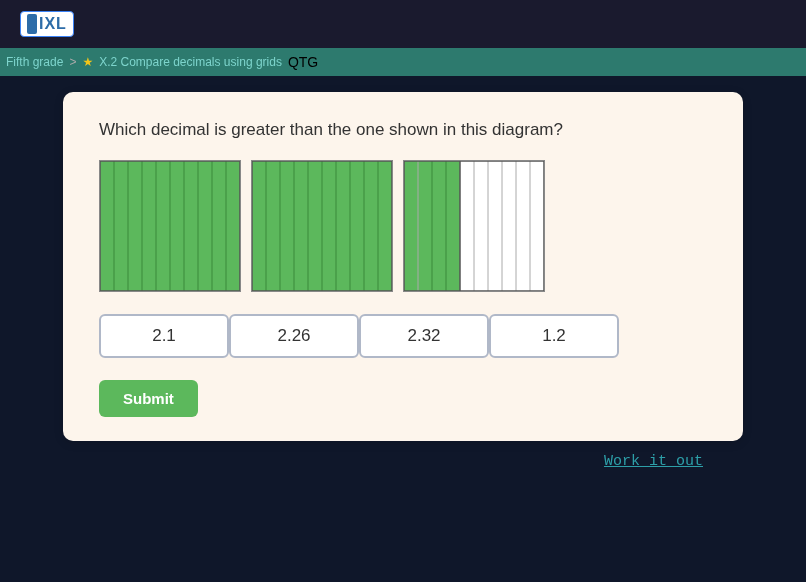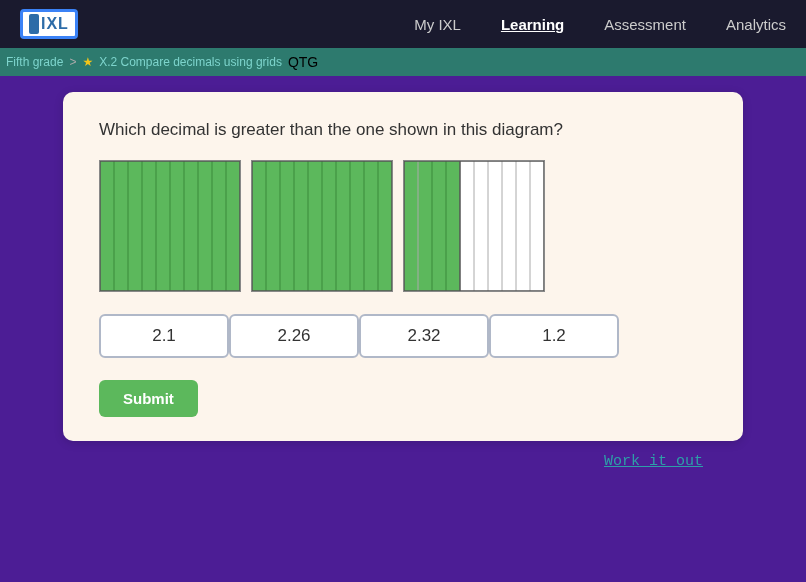--- a/index.html
+++ b/index.html
@@ -14,21 +14,21 @@
     
     .navbar {
       background: #1a1a2e;
       display: flex;
       align-items: center;
       padding: 0 20px;
       height: 48px;
     }
     .logo-box {
       background: #fff;
-      border: 3px solid #3b82f6;
+      border: 1px solid #3b82f6;
       border-radius: 4px;
       padding: 2px 6px;
       display: flex;
       align-items: center;
       gap: 2px;
       margin-right: 40px;
     }
     .logo-icon {
       width: 10px;
       height: 20px;
@@ -80,21 +80,21 @@
       font-size: 12px;
       cursor: pointer;
     }
     .breadcrumb-code {
       color: #000000;
       font-size: 14px;
     }
 
     
     .main-area {
-      background: #4c1d95;
+      background: #0f172a;
       padding: 16px 30px;
       height: calc(582px - 48px - 28px);
       display: flex;
       flex-direction: column;
       align-items: center;
     }
 
     
     .card {
       background: #fdf5ec;
@@ -172,26 +172,20 @@
       font-family: Liberation Mono, monospace;
     }
   </style>
 </head>
 <body>
 
 <nav class="navbar">
   <div class="logo-box">
     <div class="logo-icon"></div>
     <span class="logo-text">IXL</span>
-  </div>
-  <div class="nav-links">
-    <a class="nav-link">My IXL</a>
-    <a class="nav-link active">Learning</a>
-    <a class="nav-link">Assessment</a>
-    <a class="nav-link">Analytics</a>
   </div>
 </nav>
 
 <div class="breadcrumb-bar">
   <span class="breadcrumb-link">Fifth grade</span>
   <span class="breadcrumb-sep">&gt;</span>
   <span class="breadcrumb-star">★</span>
   <span class="breadcrumb-link">X.2 Compare decimals using grids</span>
   <span class="breadcrumb-code">QTG</span>
 </div>

